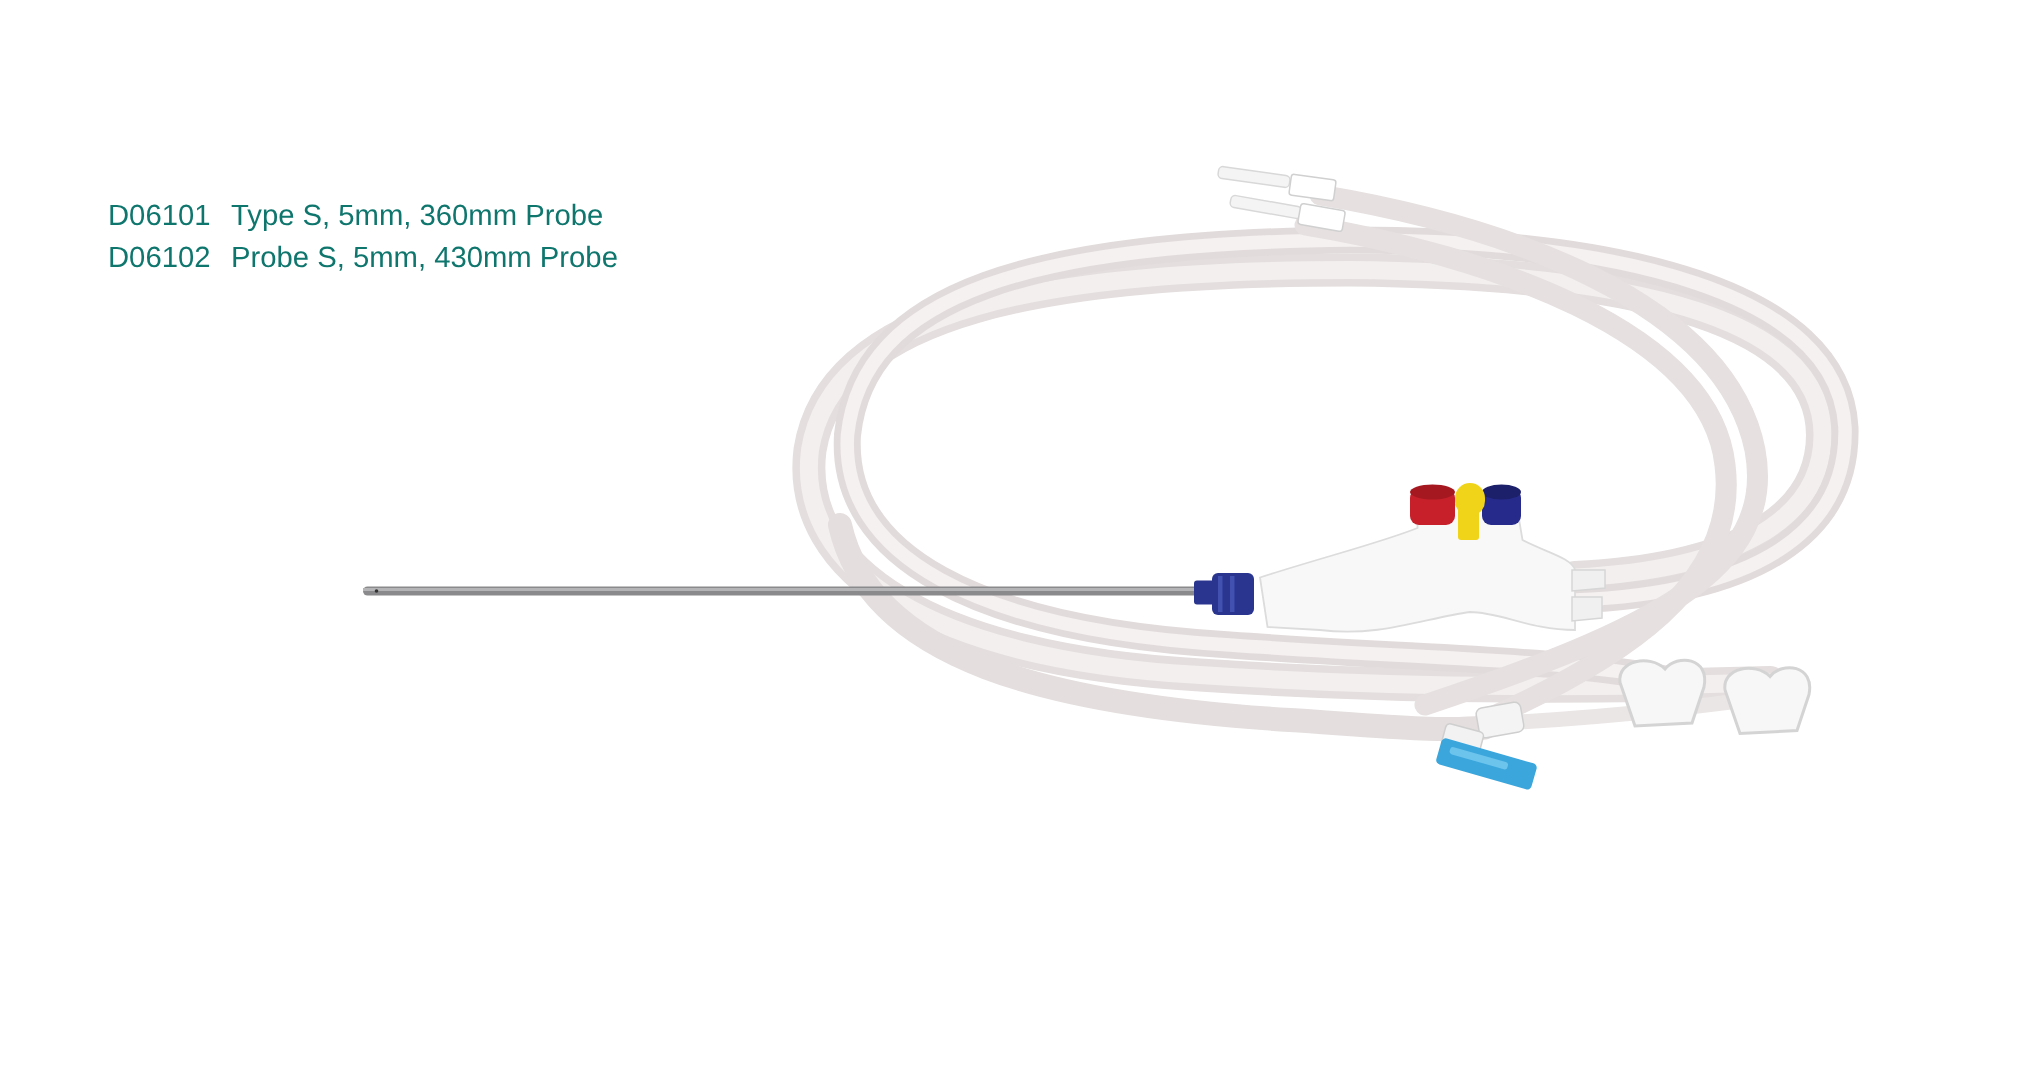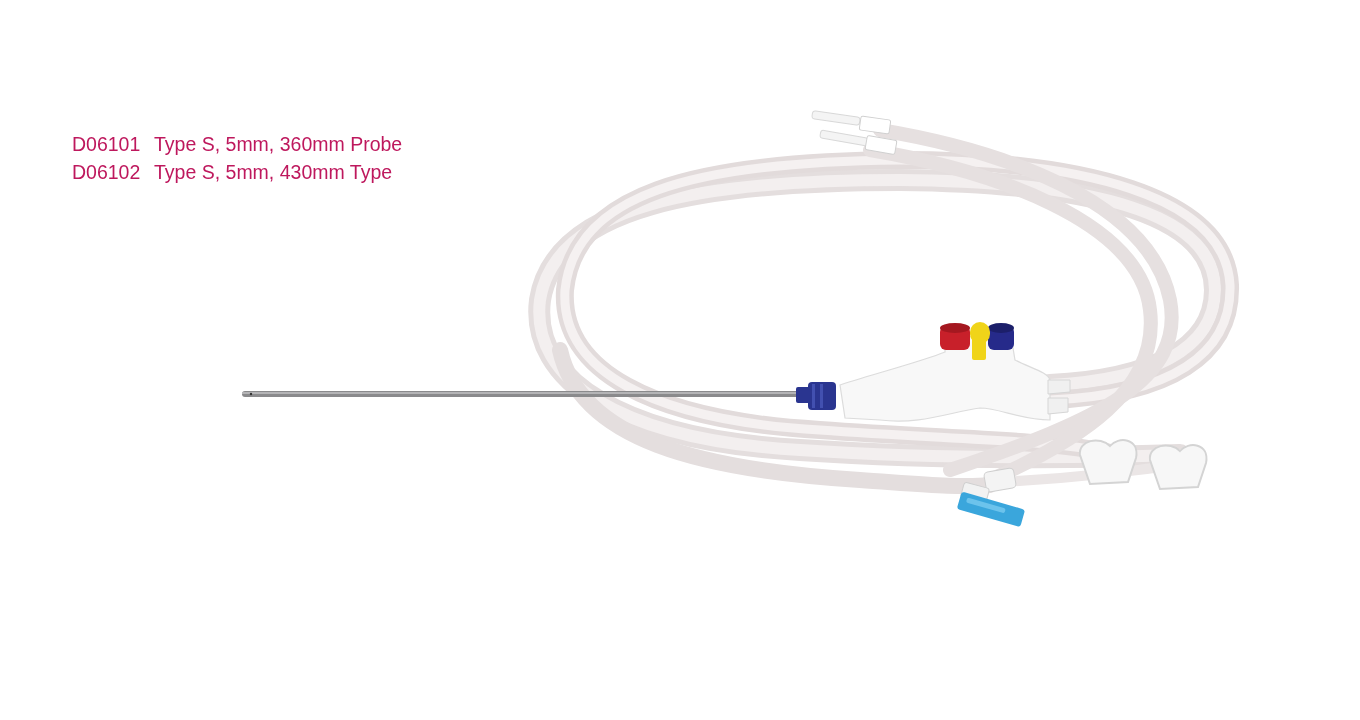--- a/index.html
+++ b/index.html
@@ -1,31 +1,31 @@
 <!DOCTYPE html>
 <html><head>
 <meta charset="utf-8">
 <style>
   html, body { margin: 0; padding: 0; background: #ffffff; }
   body { width: 1360px; height: 720px; position: relative; overflow: hidden; }
   .caption {
     position: absolute; left: 72px; top: 130px;
     font-family: "Liberation Sans", "DejaVu Sans", sans-serif;
-    font-size: 19.5px; color: #be185d; line-height: 28px;
+    font-size: 19.5px; color: #0f766e; line-height: 28px;
   }
   .caption .line { white-space: pre; }
   .caption .code { display: inline-block; width: 82px; }
   .product { position: absolute; left: 0; top: 0; width: 1360px; height: 720px; }
 </style>
 </head>
 <body>
 
 <div class="caption">
   <div class="line"><span class="code">D06101</span><span>Type S, 5mm, 360mm Probe</span></div>
-  <div class="line"><span class="code">D06102</span><span>Type S, 5mm, 430mm Type</span></div>
+  <div class="line"><span class="code">D06102</span><span>Probe S, 5mm, 430mm Probe</span></div>
 </div>
 
 <svg class="product" viewBox="0 0 1360 720" xmlns="http://www.w3.org/2000/svg">
 
   <g fill="none" stroke-linecap="round">
     <path d="M1050,385 C1150,380 1215,350 1215,290 C1215,215 1100,182 900,180 C700,180 555,205 540,300 C530,380 620,440 800,450 C950,460 1080,458 1180,455" stroke="#e4dede" stroke-width="22"></path>
     <path d="M1050,385 C1150,380 1215,350 1215,290 C1215,215 1100,182 900,180 C700,180 555,205 540,300 C530,380 620,440 800,450 C950,460 1080,458 1180,455" stroke="#f3efef" stroke-width="12"></path>
     <path d="M1050,400 C1170,395 1232,355 1230,285 C1225,195 1080,160 900,160 C690,162 575,195 565,290 C560,370 650,420 820,430 C960,440 1060,440 1120,455" stroke="#e2dbdb" stroke-width="18"></path>
     <path d="M1050,400 C1170,395 1232,355 1230,285 C1225,195 1080,160 900,160 C690,162 575,195 565,290 C560,370 650,420 820,430 C960,440 1060,440 1120,455" stroke="#f5f1f1" stroke-width="9"></path>
     <path d="M880,130 C1000,150 1150,200 1170,300 C1185,380 1100,420 950,470" stroke="#e6e0e0" stroke-width="14"></path>

